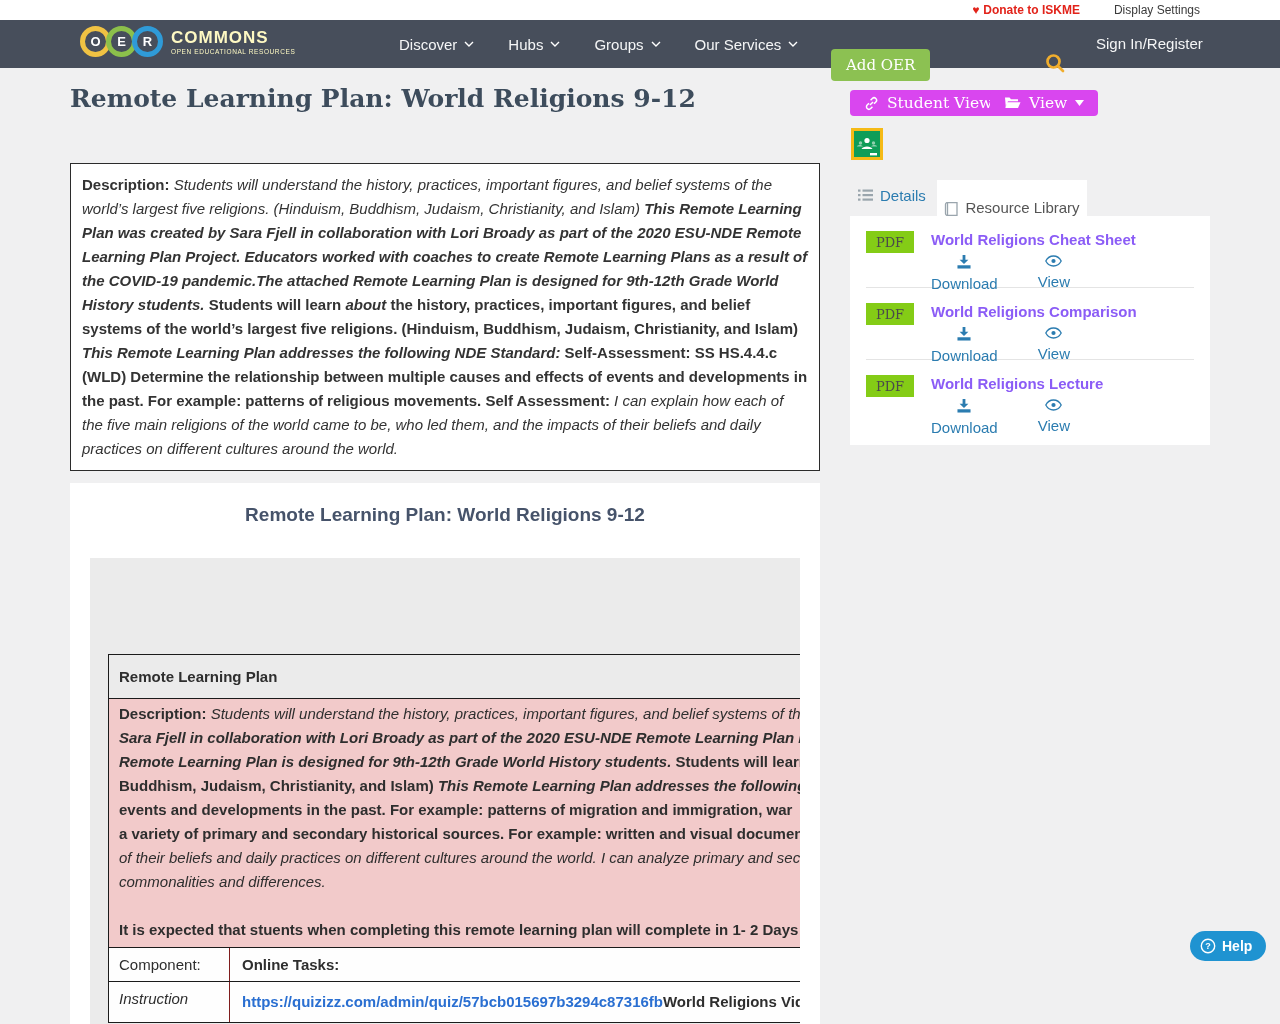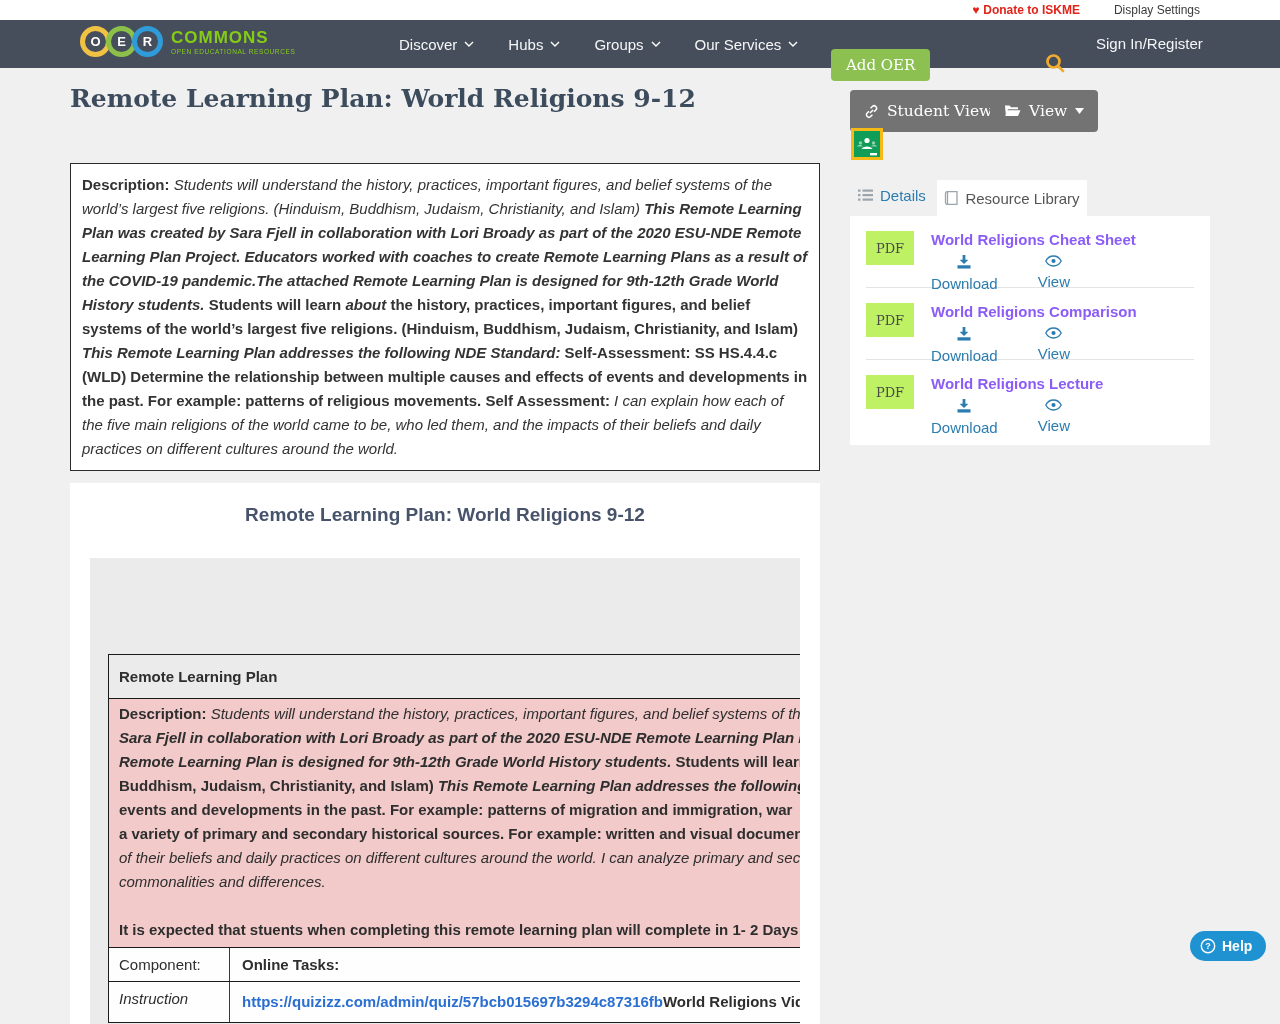--- a/index.html
+++ b/index.html
@@ -13,21 +13,21 @@
   .display-settings { color:#3b3b3b; cursor:pointer; }
 
   
   .navbar { position:absolute; left:0; top:20px; width:1280px; height:48px; background:#474e5b; }
   .logo { position:absolute; left:80px; top:6px; display:flex; align-items:center; }
   .oer-ring { width:31px; height:31px; border-radius:50%; border:5px solid; display:flex; align-items:center; justify-content:center;
               color:#fff; font-weight:bold; font-size:13px; background:transparent; }
   .ring-o { border-color:#f0c243; }
   .ring-e { border-color:#8cc04b; margin-left:-5px; }
   .ring-r { border-color:#2f9bd8; margin-left:-5px; }
-  .logo-text { margin-left:8px; color:#84cc16; }
+  .logo-text { margin-left:8px; color:#fef9c3; }
   .logo-title { font-size:17px; font-weight:bold; letter-spacing:1px; line-height:17px; }
   .logo-sub { font-size:6.5px; letter-spacing:0.6px; margin-top:2px; }
   .nav-items { position:absolute; left:399px; top:0; height:48px; display:flex; align-items:center; gap:34px; }
   .nav-item { color:#f5f6f7; font-size:15px; display:flex; align-items:center; gap:7px; cursor:pointer; }
   .add-oer { position:absolute; left:831px; top:29px; height:32px; padding:0 15px; background:#8cc152; border:none; border-radius:4px;
              color:#fff; font-size:15px; font-family:"DejaVu Serif", serif; cursor:pointer; }
   .search-btn { position:absolute; left:1044px; top:32px; cursor:pointer; }
   .signin { position:absolute; left:1096px; top:0; height:48px; line-height:48px; color:#f5f6f7; font-size:15px; cursor:pointer; }
 
   
@@ -35,37 +35,37 @@
                 font-size:25px; color:#3d4c5c; }
   .overview-heading { position:absolute; left:70px; top:135px; font-size:15px; font-weight:bold; color:#2f2f2f;margin-top:47px; }
   .overview-box { position:absolute; left:70px; top:163px; width:750px; min-height:272px; background:#fff;
                   border:1px solid #2b2b2b; padding:9px 11px; font-size:15px; line-height:24px; color:#333; }
 
   .b { font-weight:bold; }
   .i { font-style:italic; }
   .lnk { color:#2a6fd1; }
 
   
-  .btn-green { background:#737373; border:none; border-radius:4px; color:#fff; height:42px;
+  .btn-green { background:#d946ef; border:none; border-radius:4px; color:#fff; height:26px;
                font-family:"DejaVu Serif", serif; font-size:15.5px; display:flex; align-items:center; gap:8px;
                padding:0 14px; cursor:pointer; }
   .student-view { position:absolute; left:850px; top:90px; }
   .save-btn { position:absolute; left:990px; top:90px; }
   .classroom { position:absolute; left:851px; top:128px; width:32px; height:32px; background:#0f9d58;
                border:3px solid #f5ba16; display:flex; align-items:center; justify-content:center; cursor:pointer; }
 
   
   .tab-details { position:absolute; left:858px; top:187px; display:flex; align-items:center; gap:7px;
                  color:#2b7cb0; font-size:15px; cursor:pointer; }
   .tab-resource { position:absolute; left:937px; top:180px; width:150px; height:36px; background:#fff;
-                  display:flex; align-items:center; justify-content:center; gap:7px; color:#555; font-size:15px; cursor:pointer; }
+                  display:flex; align-items:flex-end; justify-content:center; gap:7px; color:#555; font-size:15px; cursor:pointer; }
   .panel { position:absolute; left:850px; top:216px; width:360px; height:229px; background:#fff; padding:0 16px; }
   .res-row { height:72px; padding-top:15px; display:flex; }
   .res-row.sep { border-bottom:1px solid #e4e4e4; }
-  .pdf-box { width:48px; height:34px; background:#bef264; color:#4a4a4a; font-family:"DejaVu Serif", serif;
+  .pdf-box { width:48px; height:22px; background:#84cc16; color:#4a4a4a; font-family:"DejaVu Serif", serif;
              font-size:13px; display:flex; align-items:center; justify-content:center; flex-shrink:0; }
   .res-info { margin-left:17px; }
   .res-title { font-size:15px; font-weight:bold; color:#8b5cf6; margin-bottom:7px; }
   .res-links { display:flex; gap:40px; }
   .res-link { color:#2b7cb0; font-size:15px; display:flex; align-items:center; gap:6px; cursor:pointer;flex-direction:column; }
 
   
   .doc-card { position:absolute; left:70px; top:483px; width:750px; height:541px; background:#fff; }
   .doc-title { text-align:center; padding-top:21px; font-size:19px; font-weight:bold; color:#46536a; }
   .doc-viewer { position:absolute; left:20px; top:75px; width:710px; height:466px; background:#ebebeb; overflow:hidden; }

